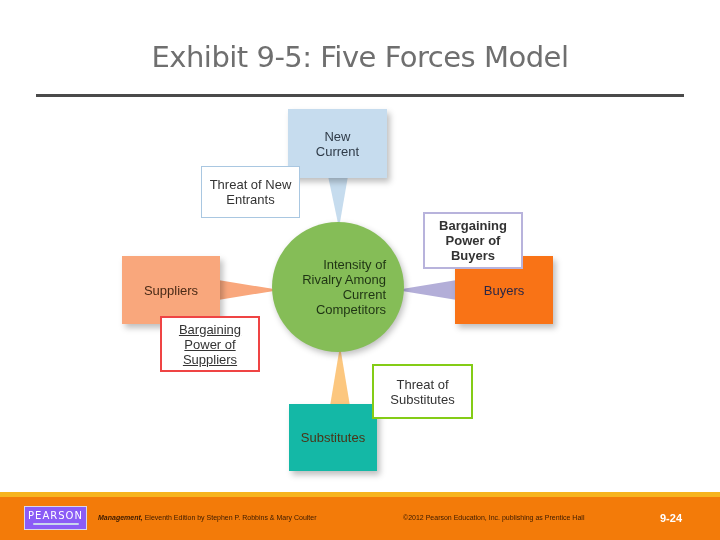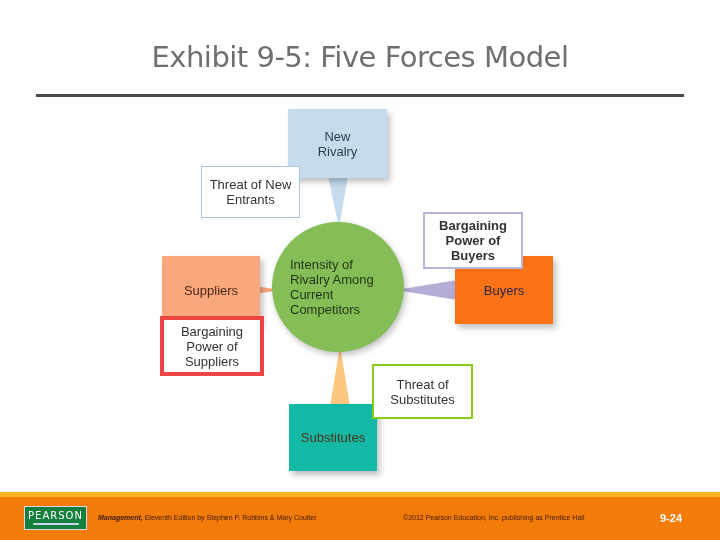--- a/index.html
+++ b/index.html
@@ -5,36 +5,36 @@
   html, body { margin:0; padding:0; }
   body { width:720px; height:540px; position:relative; background:#ffffff; overflow:hidden; font-family:"Liberation Sans", sans-serif; }
   .title { position:absolute; left:0; top:40px; width:720px; text-align:center; font-family:"DejaVu Sans", sans-serif; font-size:29px; color:#6f6f6f; letter-spacing:-0.5px; }
   .rule { position:absolute; left:36px; top:94px; width:648px; height:3px; background:#4a4a4a; }
 
   .box { position:absolute; display:flex; align-items:center; justify-content:center; text-align:center; font-size:13px; line-height:15px; box-shadow:3px 4px 6px rgba(0,0,0,0.25); }
   .force { color:#3a2a1a; }
   .label { background:#ffffff; color:#333; font-size:13px; line-height:15px;text-align:center; }
 
   #new-entrants { left:288px; top:109px; width:99px; height:69px; background:#c6dcee; color:#2f3b48; }
-  #suppliers { left:122px; top:256px; width:98px; height:68px; background:#f9a77c; color:#4a2a16;margin-left:40px; }
+  #suppliers { left:122px; top:256px; width:98px; height:68px; background:#f9a77c; color:#4a2a16; }
   #buyers { left:455px; top:256px; width:98px; height:68px; background:#f97316; color:#2a2746; }
   #substitutes { left:289px; top:404px; width:88px; height:67px; background:#14b8a6; color:#4a3417; }
 
   #lbl-threat-new { left:201px; top:166px; width:97px; height:50px; border:1px solid #a9c7e1; box-shadow:none; }
-  #lbl-bp-suppliers { left:160px; top:316px; width:96px; height:52px; border:4px solid #ef4444; box-shadow:none; }
+  #lbl-bp-suppliers { left:160px; top:316px; width:96px; height:52px; border:2px solid #ef4444; box-shadow:none;text-decoration:underline; }
   #lbl-bp-buyers { left:423px; top:212px; width:96px; height:53px; border:2px solid #b8b3dc; box-shadow:none;font-weight:bold; }
   #lbl-threat-sub { left:372px; top:364px; width:97px; height:51px; border:2px solid #84cc16; box-shadow:none; }
 
-  .circle { position:absolute; left:272px; top:222px; width:132px; height:130px; border-radius:50%; background:#85bd57; display:flex; align-items:center; justify-content:center; text-align:left; color:#1f3414; font-size:13px; line-height:15px; box-shadow:2px 3px 6px rgba(0,0,0,0.25); }
+  .circle { position:absolute; left:272px; top:222px; width:132px; height:130px; border-radius:50%; background:#85bd57; display:flex; align-items:center; justify-content:center; text-align:right; color:#1f3414; font-size:13px; line-height:15px; box-shadow:2px 3px 6px rgba(0,0,0,0.25); }
 
   svg.connectors { position:absolute; left:0; top:0; width:720px; height:540px; pointer-events:none; }
 
   .footer-stripe { position:absolute; left:0; top:492px; width:720px; height:5px; background:#f7b41e; }
   .footer { position:absolute; left:0; top:497px; width:720px; height:43px; background:#f37b09; }
-  .logo { position:absolute; left:24px; top:506px; width:63px; height:24px; background:#15803d; border:1px solid #d8d8e8; color:#ffffff; font-family:"DejaVu Sans", sans-serif; font-size:10px; letter-spacing:1px; display:flex; align-items:flex-start; justify-content:center; padding-top:3px; box-sizing:border-box; }
+  .logo { position:absolute; left:24px; top:506px; width:63px; height:24px; background:#8b5cf6; border:1px solid #d8d8e8; color:#ffffff; font-family:"DejaVu Sans", sans-serif; font-size:10px; letter-spacing:1px; display:flex; align-items:flex-start; justify-content:center; padding-top:3px; box-sizing:border-box; }
   .logo-swoosh { position:absolute; left:8px; bottom:4px; width:46px; height:2px; background:#c9d6ee; border-radius:2px; }
   .foot-left { position:absolute; left:98px; top:514px; font-size:7px; color:#3a1a00; }
   .foot-left i { font-weight:bold; }
   .foot-mid { position:absolute; left:403px; top:514px; font-size:7px; color:#3a1a00; }
   .foot-page { position:absolute; left:660px; top:512px; font-size:11px; font-weight:bold; color:#ffffff; }
 </style>
 </head>
 <body>
 
 <div class="title">Exhibit 9-5: Five Forces Model</div>
@@ -45,21 +45,21 @@
   <polygon points="328,176 348,176 339,228" fill="#c6dcee"></polygon>
 
   <polygon points="218,280 218,300 280,290" fill="#f9a77c"></polygon>
 
   <polygon points="457,280 457,300 396,290" fill="#b3aed8"></polygon>
 
   <polygon points="330,406 350,406 340,346" fill="#fcc77f"></polygon>
 </svg>
 
 <div class="box force" id="new-entrants">
-  <span style="width:60px;display:block;">New Rivalry</span>
+  <span style="width:60px;display:block;">New Current</span>
 </div>
 <div class="box force" id="suppliers">
   <span>Suppliers</span>
 </div>
 <div class="box force" id="buyers">
   <span>Buyers</span>
 </div>
 <div class="box force" id="substitutes">
   <span>Substitutes</span>
 </div>

